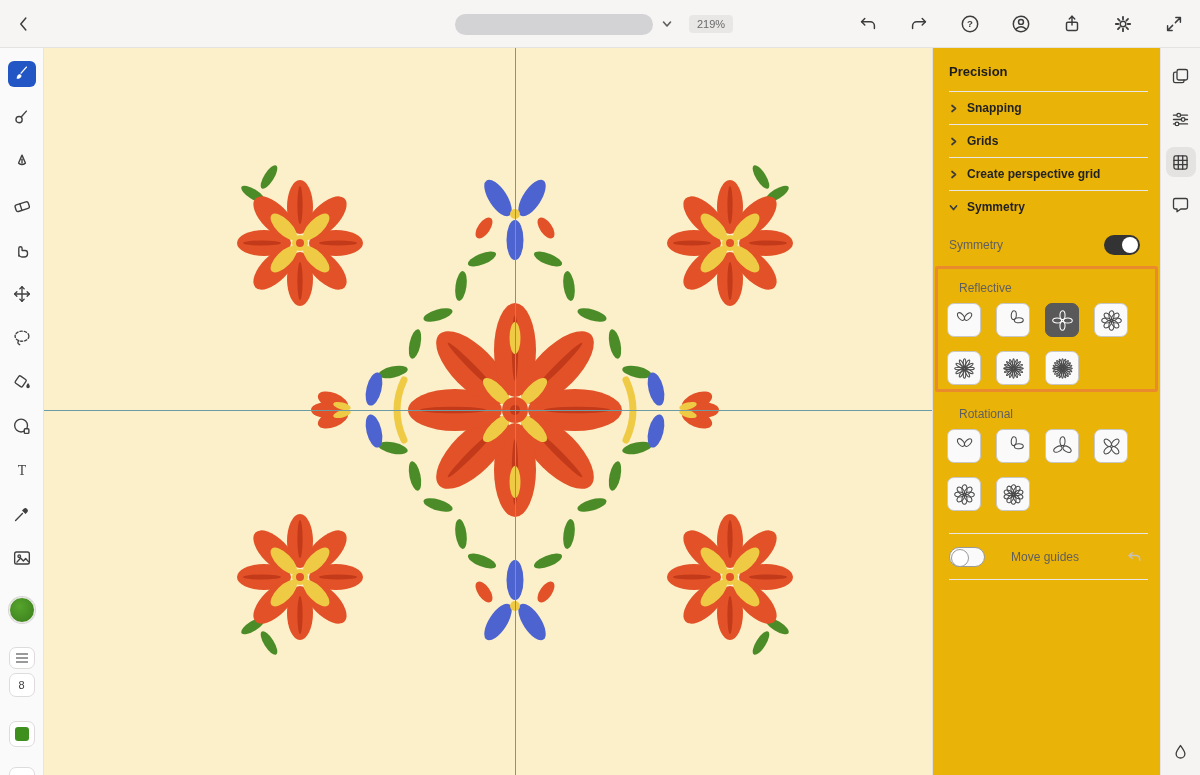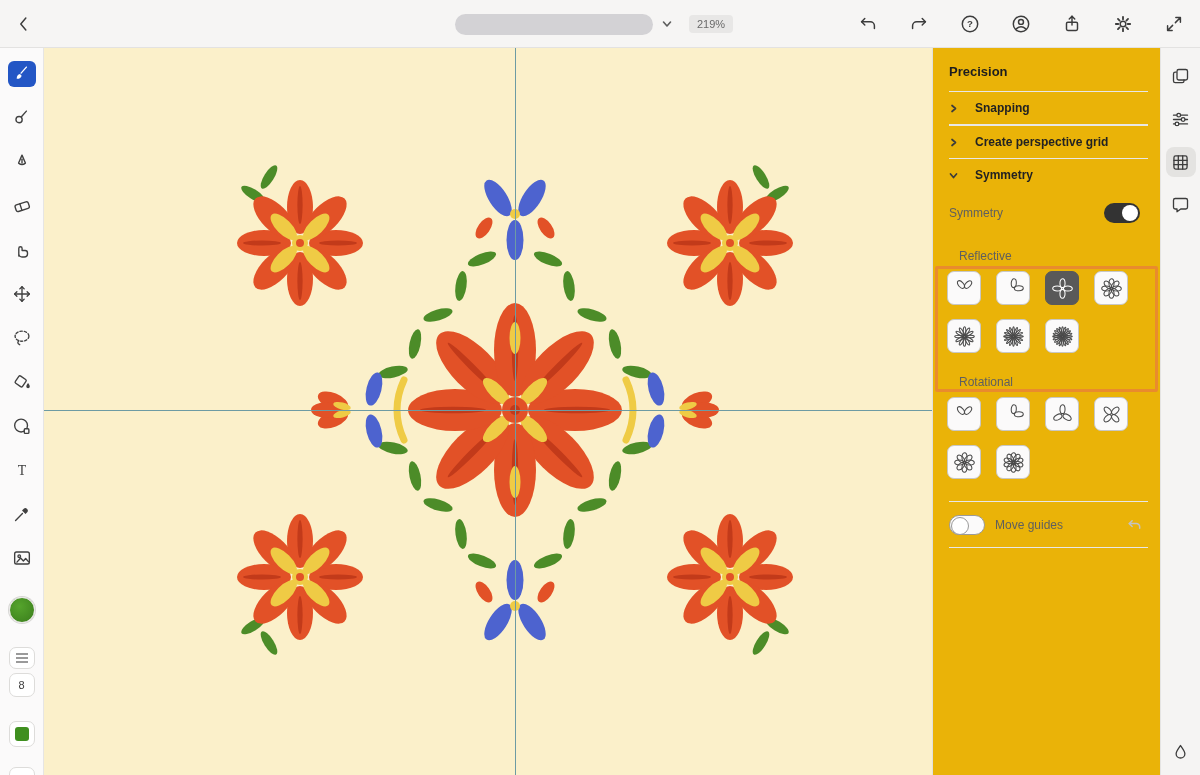--- a/index.html
+++ b/index.html
@@ -35,38 +35,38 @@
   .smooth-card svg{width:16px;height:16px;stroke:currentColor;fill:none;stroke-width:1.6;stroke-linecap:round}
 
   
   .canvas{position:absolute;left:44px;top:48px;width:888px;height:727px;background:#fbf0ca;overflow:hidden}
   .canvas svg{display:block;width:888px;height:727px}
 
   
   .right-panel{position:absolute;left:932px;top:48px;width:228px;bottom:0;background:#eab308;border-left:1px solid #e1e0df;z-index:25}
   .panel-title{padding:16px 16px 12px;font-size:13px;font-weight:700;color:#1d1d1f}
   .panel-divider{height:1px;background:#e8e7e6;margin:0 12px 0 16px}
-  .panel-row{height:32px;display:flex;align-items:center;gap:17px;padding-left:16px;cursor:pointer}
+  .panel-row{height:32px;display:flex;align-items:center;gap:9px;padding-left:16px;cursor:pointer}
   .panel-row .chev{width:9px;height:9px;display:flex;align-items:center;justify-content:center;color:#3c3c3c}
   .panel-row .chev svg{width:9px;height:9px;stroke:currentColor;fill:none;stroke-width:1.7;stroke-linecap:round;stroke-linejoin:round}
   .row-label{font-size:12px;font-weight:700;color:#222}
   .toggle-row{height:44px;display:flex;align-items:center;justify-content:space-between;padding:0 20px 0 16px}
   .sub-label{font-size:12px;color:#5f5f5f}
   .toggle{width:36px;height:20px;border-radius:10px;position:relative;cursor:pointer;flex:none}
   .toggle.on{background:#333}
   .toggle.on::after{content:"";position:absolute;right:2px;top:2px;width:16px;height:16px;border-radius:50%;background:#fff}
   .toggle.off{background:#fbfafa;border:1px solid #9a9a9a}
   .toggle.off::after{content:"";position:absolute;left:1px;top:1px;width:16px;height:16px;border-radius:50%;background:#fff;border:1px solid #9a9a9a}
   .sym-label{font-size:12px;color:#5f5f5f;padding-left:26px;margin-top:14px;margin-bottom:8px}
   .sym-grid{display:grid;grid-template-columns:repeat(4,34px);gap:14px 15px;padding-left:14px}
   .sym-btn{width:34px;height:34px;border:1px solid #c8c7c6;border-radius:7px;background:#fbfafa;color:#4a4a4a;display:flex;align-items:center;justify-content:center;cursor:pointer}
   .sym-btn.sel{background:#595959;border-color:#595959;color:#fff}
   .sym-icon svg{width:21px;height:21px;display:block}
   .orange-box{position:absolute;left:2px;top:218px;width:223px;height:126px;border:3px solid #e98b2d;border-radius:2px;pointer-events:none;z-index:5}
-  .mg-row{height:44px;display:flex;align-items:center;gap:10px;padding:0 16px;margin-top:1px}
+  .mg-row{height:44px;display:flex;align-items:center;gap:26px;padding:0 16px;margin-top:1px}
   .mg-undo{margin-left:auto;width:20px;height:20px;color:#c4c3c2;display:flex;align-items:center;justify-content:center}
   .mg-undo svg{width:17px;height:17px;stroke:currentColor;fill:none;stroke-width:1.6;stroke-linecap:round;stroke-linejoin:round}
   .mt20{margin-top:20px}
 
   
   .right-rail{position:absolute;right:0;top:48px;bottom:0;width:40px;background:#f5f4f3;border-left:1px solid #e5e4e3;display:flex;flex-direction:column;align-items:center;padding-top:13px;gap:13px;z-index:26}
   .rail-btn{width:30px;height:30px;min-height:30px;border:none;background:none;border-radius:8px;display:flex;align-items:center;justify-content:center;color:#3c3c3c;cursor:pointer}
   .rail-btn svg{width:21px;height:21px;stroke:currentColor;fill:none;stroke-width:1.5;stroke-linecap:round;stroke-linejoin:round}
   .rail-btn.sel{background:#e4e3e1}
   .rail-bottom{margin-top:auto;margin-bottom:8px}
@@ -368,20 +368,28 @@
     <div class="panel-row">
       <span class="chev">
           <svg viewBox="0 0 9 9">
             <polyline points="3,1.5 6.5,4.5 3,7.5"></polyline>
           </svg>
         </span>
       <span class="row-label">Snapping</span>
     </div>
     <div class="panel-divider"></div>
 
+    <div class="panel-row">
+      <span class="chev">
+          <svg viewBox="0 0 9 9">
+            <polyline points="3,1.5 6.5,4.5 3,7.5"></polyline>
+          </svg>
+        </span>
+      <span class="row-label">Grids</span>
+    </div>
     <div class="panel-divider"></div>
 
     <div class="panel-row">
       <span class="chev">
           <svg viewBox="0 0 9 9">
             <polyline points="3,1.5 6.5,4.5 3,7.5"></polyline>
           </svg>
         </span>
       <span class="row-label">Create perspective grid</span>
     </div>

